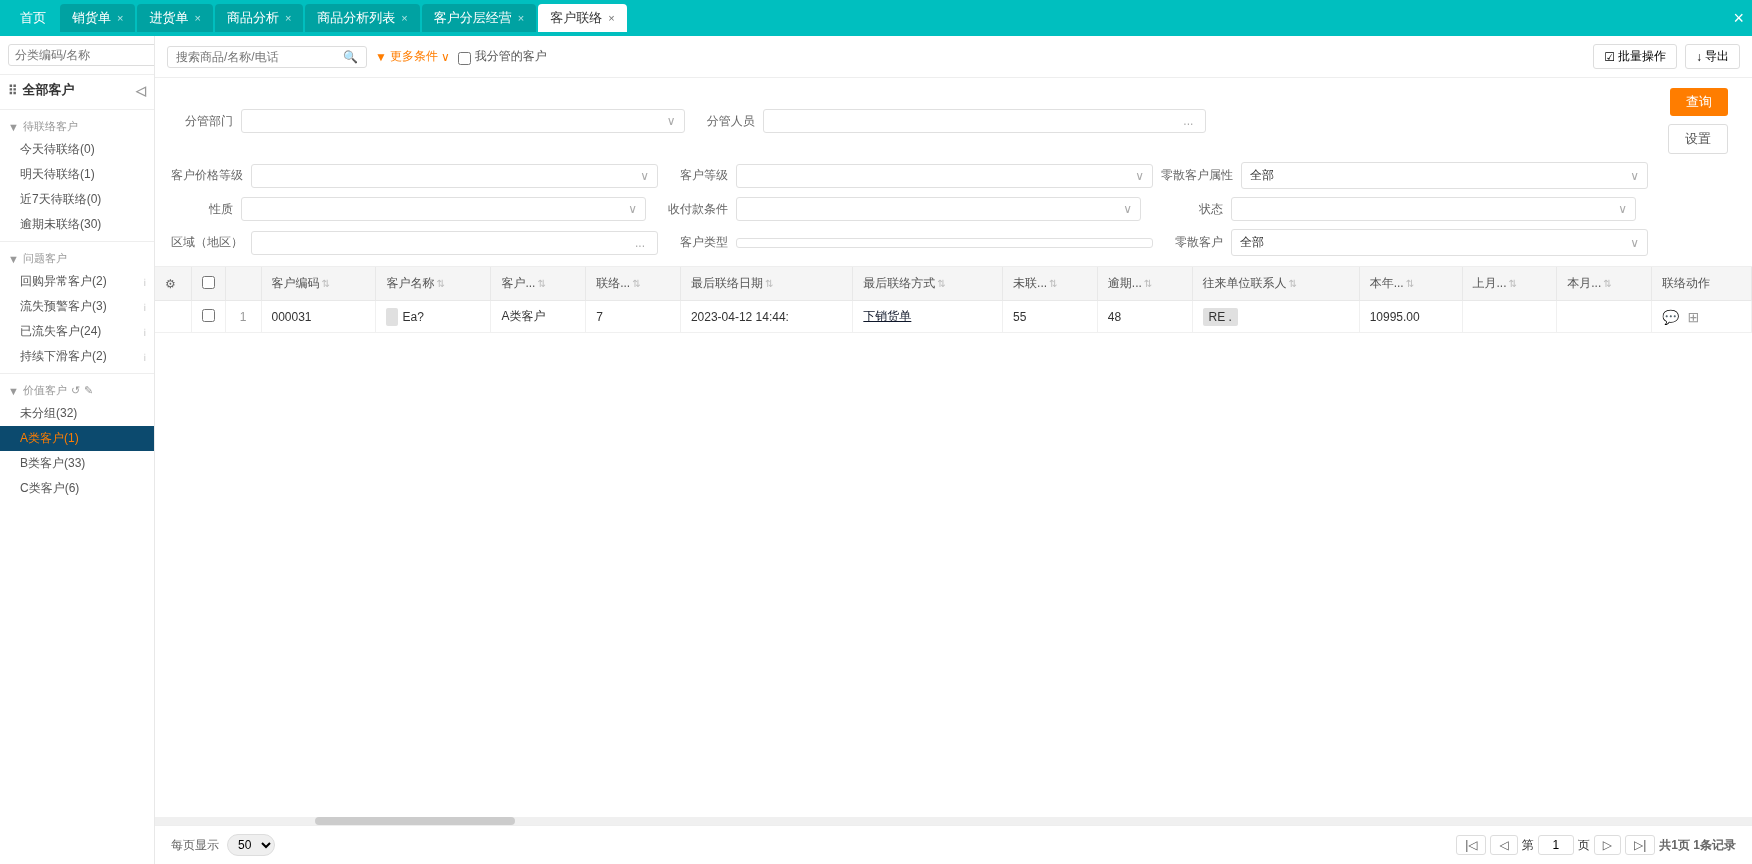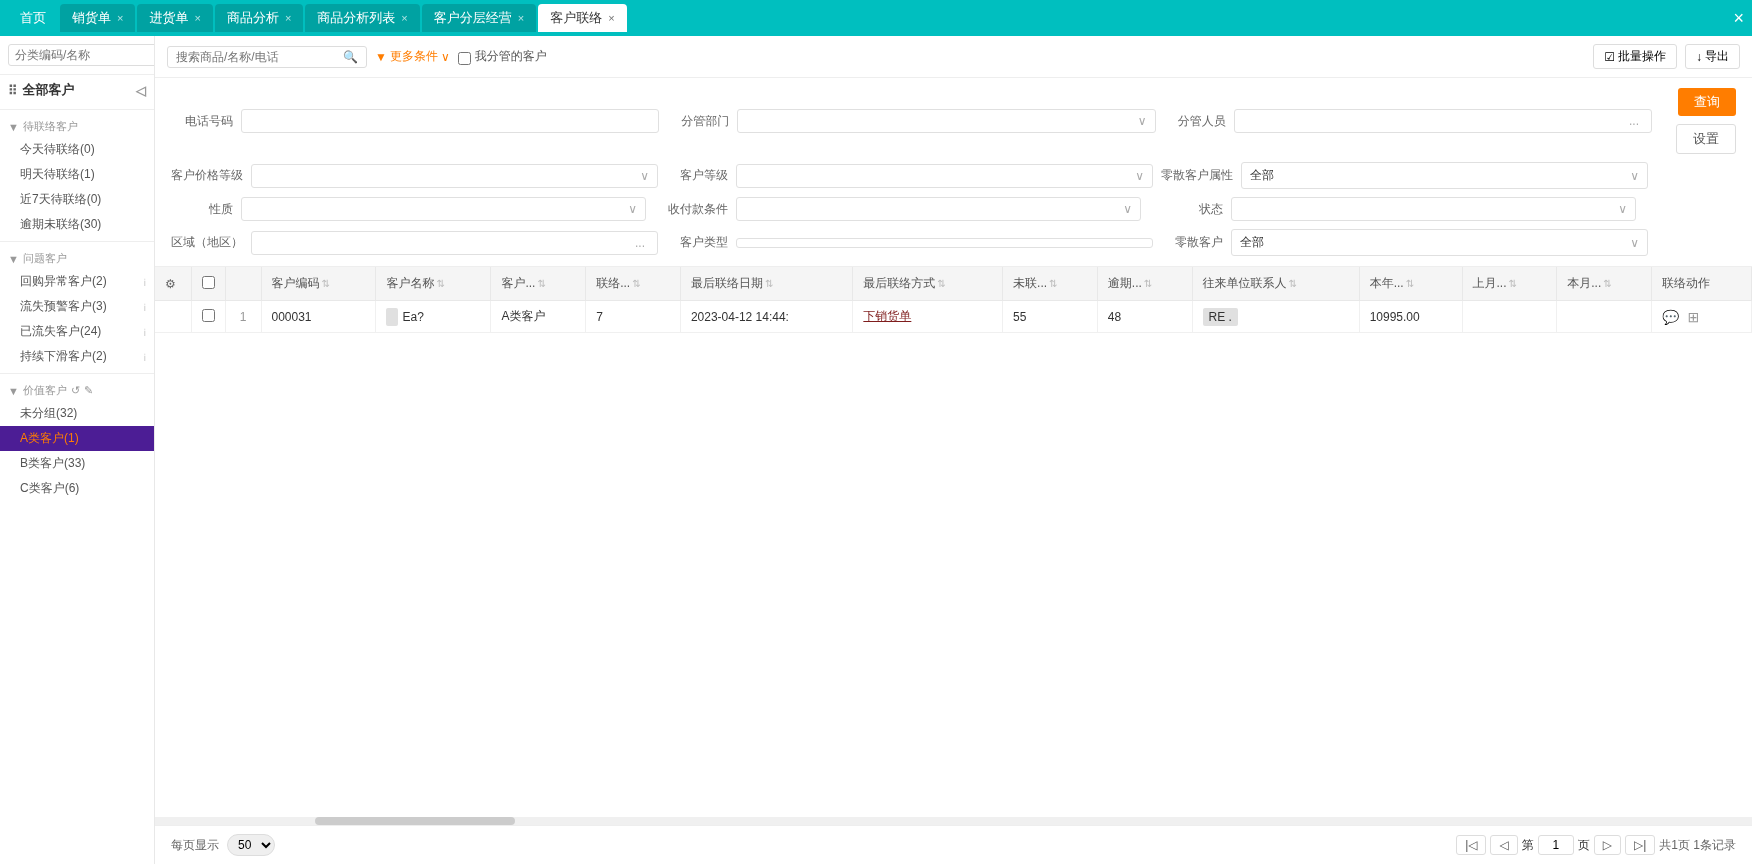--- a/index.html
+++ b/index.html
@@ -23,21 +23,21 @@
     .sidebar-search input { flex: 1; border: 1px solid #ddd; border-radius: 3px; padding: 3px 6px; font-size: 12px; outline: none; }
 
     .sidebar-section-header { display: flex; align-items: center; padding: 6px 8px; font-weight: bold; font-size: 13px; color: #333; cursor: pointer; }
     .sidebar-section-header .dots-icon { margin-right: 5px; color: #666; }
     .sidebar-collapse-icon { margin-left: auto; color: #999; cursor: pointer; }
 
     .sidebar-group-label { padding: 5px 8px 3px; font-size: 11px; color: #999; display: flex; align-items: center; }
     .sidebar-group-label .arrow { margin-right: 4px; }
 
     .sidebar-item { padding: 4px 8px 4px 20px; cursor: pointer; display: flex; align-items: center; font-size: 12px; color: #555; white-space: nowrap; }
-    .sidebar-item.active { background: #4c1d95; color: #ff7d00; text-align: right; }
+    .sidebar-item.active { background: #0c4a6e; color: #ff7d00; text-align: right; }
     .sidebar-item .info-icon { margin-left: auto; color: #ccc; font-size: 10px; }
 
     
     .content-area { flex: 1; display: flex; flex-direction: column; overflow: hidden; background: #f5f5f5; }
 
     
     .filter-bar { background: #fff; padding: 8px 12px; border-bottom: 1px solid #eee; display: flex; align-items: center; gap: 8px; }
     .filter-search-box { display: flex; align-items: center; border: 1px solid #ddd; border-radius: 3px; padding: 3px 8px; width: 200px; }
     .filter-search-box input { border: none; outline: none; font-size: 12px; flex: 1; }
     .filter-more { display: flex; align-items: center; color: #ff7d00; cursor: pointer; font-size: 12px; gap: 3px; }
@@ -59,33 +59,33 @@
 
     
     .table-container { flex: 1; overflow: auto; background: #fff; margin: 0; }
     table { width: 100%; border-collapse: collapse; font-size: 12px; }
     thead tr { background: #f5f5f5; }
     thead th { padding: 8px 10px; border-bottom: 1px solid #e8e8e8; border-right: 1px solid #e8e8e8; color: #555; font-weight: normal; white-space: nowrap; text-align: left; position: sticky; top: 0; background: #f5f5f5; z-index: 1; }
     thead th .col-header { display: flex; align-items: center; gap: 2px; }
     thead th .sort-icon { color: #bbb; font-size: 10px; }
     tbody tr { border-bottom: 1px solid #f0f0f0; }
     tbody td { padding: 7px 10px; border-right: 1px solid #f0f0f0; white-space: nowrap; }
-    .td-link { color: #7f1d1d; cursor: pointer; text-decoration: underline; }
+    .td-link { color: #0f172a; cursor: pointer; text-decoration: underline; }
     .td-actions { display: flex; gap: 8px; }
     .action-icon { color: #999; cursor: pointer; font-size: 14px; }
 
     
     .pagination-bar { display: flex; align-items: center; padding: 8px 16px; background: #fff; border-top: 1px solid #eee; gap: 8px; }
     .page-size-label { color: #666; font-size: 12px; }
     .page-size-select { border: 1px solid #ddd; border-radius: 11px; padding: 2px 6px; font-size: 12px; }
     .page-nav { display: flex; align-items: center; gap: 4px; margin-left: auto; }
     .page-nav-btn { border: 1px solid #ddd; background: #fff; padding: 2px 8px; border-radius: 3px; cursor: pointer; font-size: 12px; color: #555; }
     .page-nav-btn:disabled { color: #ccc; cursor: default; }
     .page-input { border: 1px solid #ddd; border-radius: 3px; width: 36px; text-align: center; padding: 2px; font-size: 12px; }
-    .page-total { color: #666; font-size: 12px; }
+    .page-total { color: #666; font-size: 12px; font-weight: bold; }
 
     
     .scroll-track { height: 8px; background: #f0f0f0; position: relative; }
     .scroll-thumb { height: 8px; background: #ccc; border-radius: 4px; width: 200px; position: absolute; left: 160px; }
 
     .gear-icon { color: #666; cursor: pointer; }
     .checkbox-col { width: 30px; text-align: center; }
     .row-num { color: #999; text-align: center; }
 
     .sidebar-divider { height: 1px; background: #eee; margin: 4px 0; }
@@ -227,24 +227,20 @@
         <button class="btn-export">
           <span>↓</span>
           <span>导出</span>
         </button>
       </div>
     </div>
 
     <div class="advanced-filter">
 
       <div style="display:grid; grid-template-columns: 1fr 1fr 1fr auto; gap:8px; align-items:center; margin-bottom:8px;">
-        <div class="filter-group">
-          <span class="filter-label">电话号码</span>
-          <input class="filter-input" type="text" style="">
-        </div>
         <div class="filter-group">
           <span class="filter-label">分管部门</span>
           <div class="filter-select">
             <span></span>
             <span class="chevron">∨</span>
           </div>
         </div>
         <div class="filter-group">
           <span class="filter-label">分管人员</span>
           <div class="filter-select" style="flex:1;">

